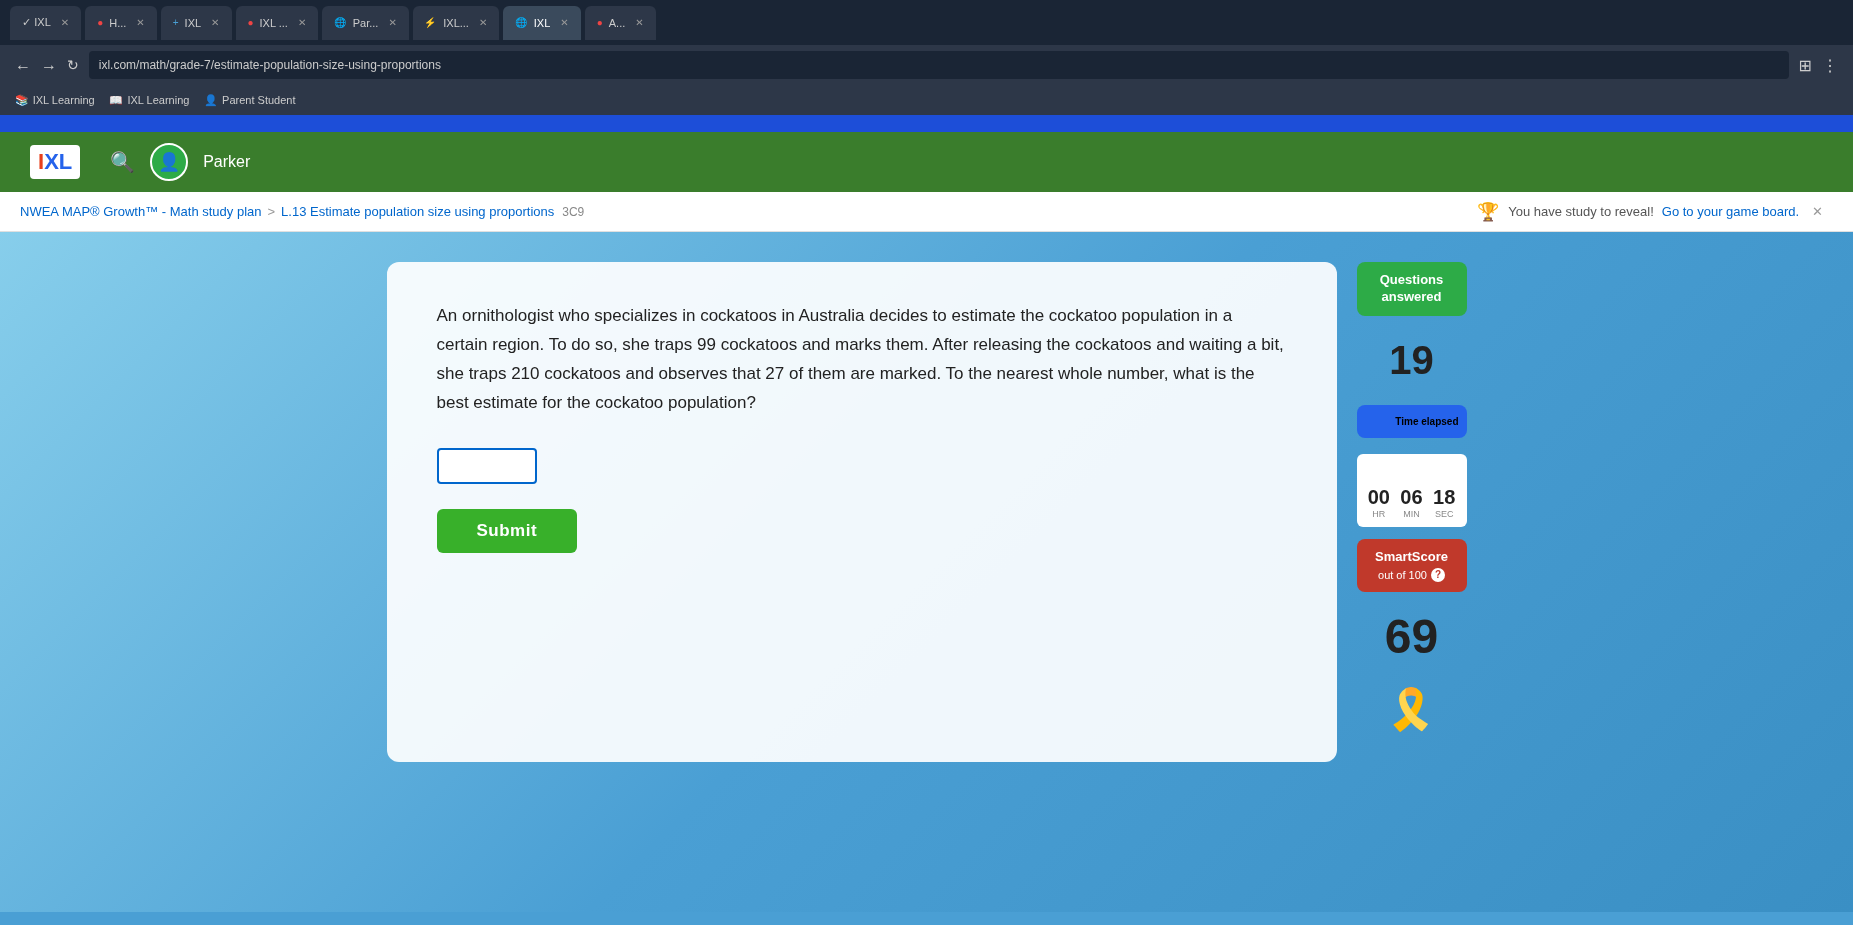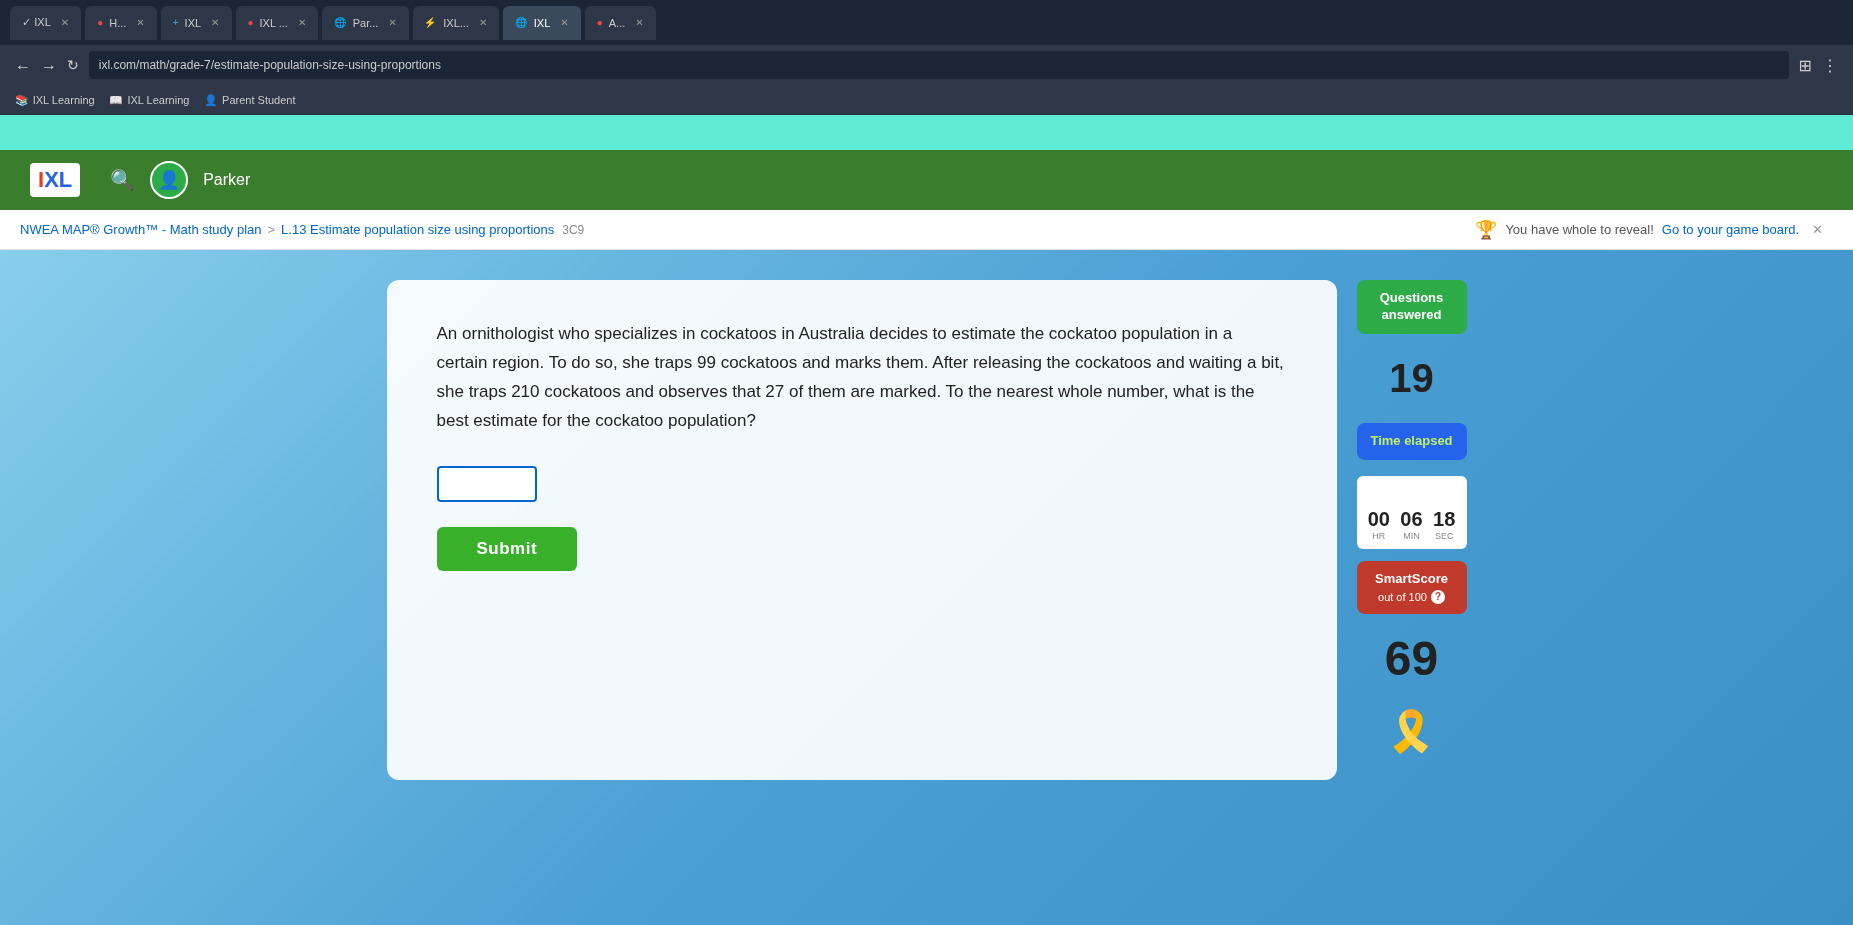--- a/index.html
+++ b/index.html
@@ -1,21 +1,21 @@
 <!DOCTYPE html>
 <html><head>
   <meta charset="utf-8">
   <style>
     * { margin: 0; padding: 0; box-sizing: border-box; }
     body { font-family: Arial, sans-serif; background: #4a9fd4; width: 1853px; min-height: 925px; overflow-x: hidden; }
 
     
     .browser-chrome {
-      background: #5eead4;
-      height: 150px;
+      background: #1d4ed8;
+      height: 132px;
     }
     .tab-bar {
       background: #1a2535;
       height: 45px;
       display: flex;
       align-items: center;
       padding: 0 10px;
       gap: 4px;
     }
     .tab {
@@ -236,25 +236,25 @@
     }
     .questions-count {
       font-size: 40px;
       font-weight: bold;
       color: #222;
       text-align: center;
       padding: 10px 0;
     }
     .time-elapsed-box {
       background: #2563eb;
-      color: #bef264;
+      color: #000000;
       border-radius: 8px;
       padding: 10px 8px;
-      text-align: center;
-      font-size: 13px;
+      text-align: right;
+      font-size: 10px;
       font-weight: bold;
       line-height: 1.3;
     }
     .timer-display {
       background: white;
       border-radius: 6px;
       padding: 8px 6px;
       display: flex;
       justify-content: space-around;
       align-items: center;
@@ -405,21 +405,21 @@
 </div>
 
 <div class="breadcrumb-bar">
   <a>NWEA MAP® Growth™ - Math study plan</a>
   <span class="breadcrumb-sep">&gt;</span>
   <a>L.13 Estimate population size using proportions</a>
   <span style="margin-left:8px; color:#888; font-size:12px;">3C9</span>
 
   <div class="prize-banner">
     <span class="prize-trophy">🏆</span>
-    <span>You have whole to reveal!</span>
+    <span>You have study to reveal!</span>
     <a class="prize-link">Go to your game board.</a>
     <span class="prize-close">✕</span>
   </div>
 </div>
 
 <div class="main-content">
 
   <div class="question-panel">
     <p class="question-text">An ornithologist who specializes in cockatoos in Australia decides to estimate the cockatoo population in a certain region. To do so, she traps 99 cockatoos and marks them. After releasing the cockatoos and waiting a bit, she traps 210 cockatoos and observes that 27 of them are marked. To the nearest whole number, what is the best estimate for the cockatoo population?</p>
     <input class="answer-input" type="text" placeholder="" style="">

